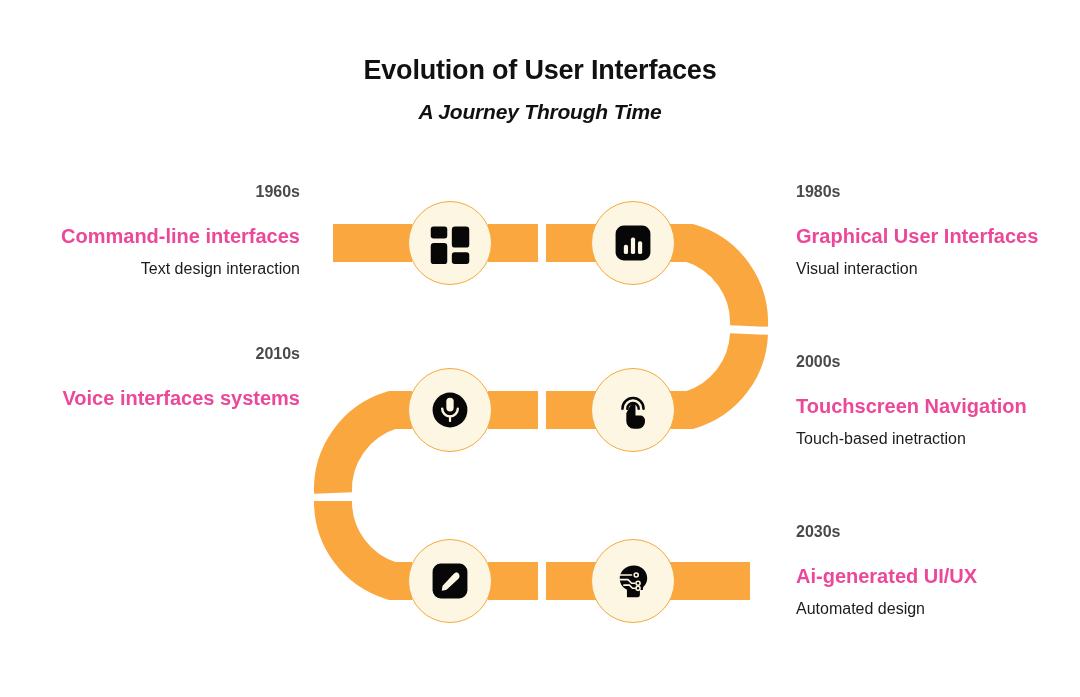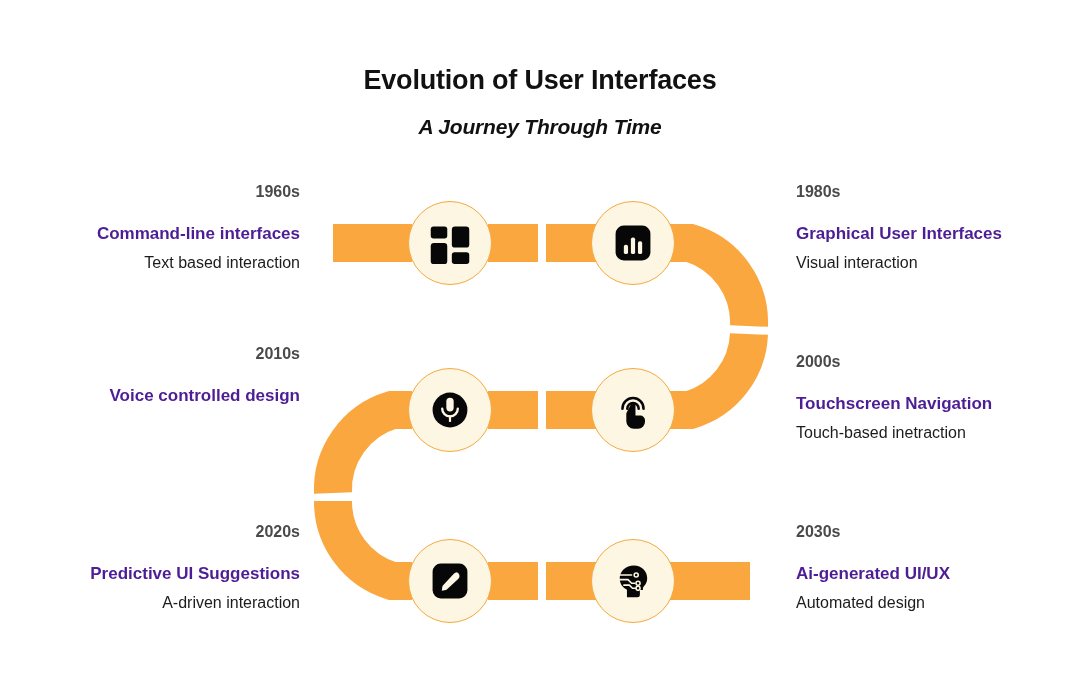--- a/index.html
+++ b/index.html
@@ -22,21 +22,21 @@
     left: 0;
     width: 1080px;
     text-align: center;
   }
   .title {
     font-size: 27px;
     font-weight: bold;
     color: #111111;
     letter-spacing: -0.2px;
     line-height: 1.18;
-    margin: 17px;
+    margin: 7px;
   }
   .subtitle {
     font-size: 21px;
     font-style: italic;
     font-weight: bold;
     color: #111111;
     letter-spacing: -0.2px;
     line-height: 1.2;
     margin: 12px 0 0 0;
   }
@@ -83,23 +83,23 @@
   .block.right { text-align: left; }
 
   .decade {
     font-size: 16px;
     font-weight: bold;
     color: #4A4A4A;
     line-height: 1.2;
     margin: 0 0 18px 0;
   }
   .headline {
-    font-size: 17px;
-    font-weight: bold;
-    color: #4c1d95;
+    font-size: 20px;
+    font-weight: bold;
+    color: #ec4899;
     line-height: 1.78;
     margin: 0;
   }
   .desc {
     font-size: 16px;
     font-weight: normal;
     color: #1c1c1c;
     line-height: 1.55;
     margin: 2px 0 0 0;
   }
@@ -200,45 +200,40 @@
         <circle cx="27.5" cy="17.5" r="2.2"></circle>
         <circle cx="29.5" cy="26.5" r="2.2"></circle>
         <circle cx="29.5" cy="32" r="2.2"></circle>
       </g>
     </svg>
   </div>
 
   <div class="block left" style="left:10px; top:182px;">
     <p class="decade">1960s</p>
     <p class="headline">Command-line interfaces</p>
-    <p class="desc">Text based interaction</p>
+    <p class="desc">Text design interaction</p>
   </div>
 
   <div class="block right" style="left:796px; top:182px;">
     <p class="decade">1980s</p>
     <p class="headline">Graphical User Interfaces</p>
     <p class="desc">Visual interaction</p>
   </div>
 
   <div class="block left" style="left:10px; top:344px;">
     <p class="decade">2010s</p>
-    <p class="headline">Voice controlled design</p>
+    <p class="headline">Voice interfaces systems</p>
   </div>
 
   <div class="block right" style="left:796px; top:352px;">
     <p class="decade">2000s</p>
     <p class="headline">Touchscreen Navigation</p>
     <p class="desc">Touch-based inetraction</p>
   </div>
 
-  <div class="block left" style="left:10px; top:522px;">
-    <p class="decade">2020s</p>
-    <p class="headline">Predictive UI Suggestions</p>
-    <p class="desc">A-driven interaction</p>
-  </div>
 
   <div class="block right" style="left:796px; top:522px;">
     <p class="decade">2030s</p>
     <p class="headline">Ai-generated UI/UX</p>
     <p class="desc">Automated design</p>
   </div>
 
 </div>
 
 </body></html>

